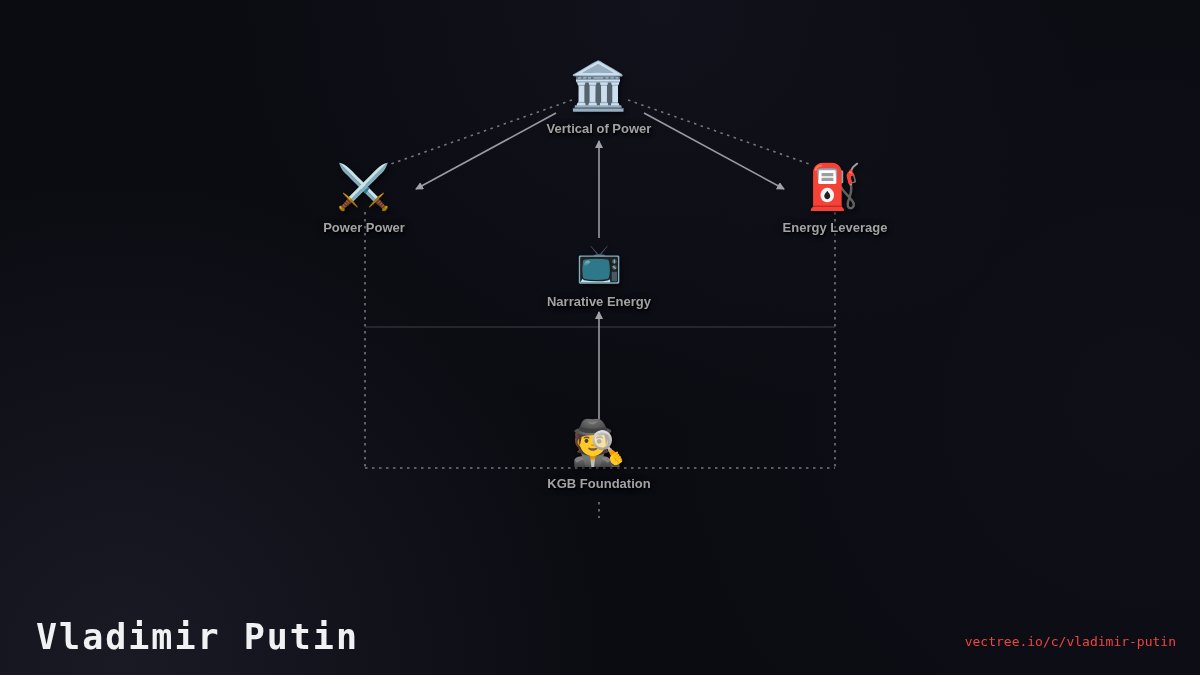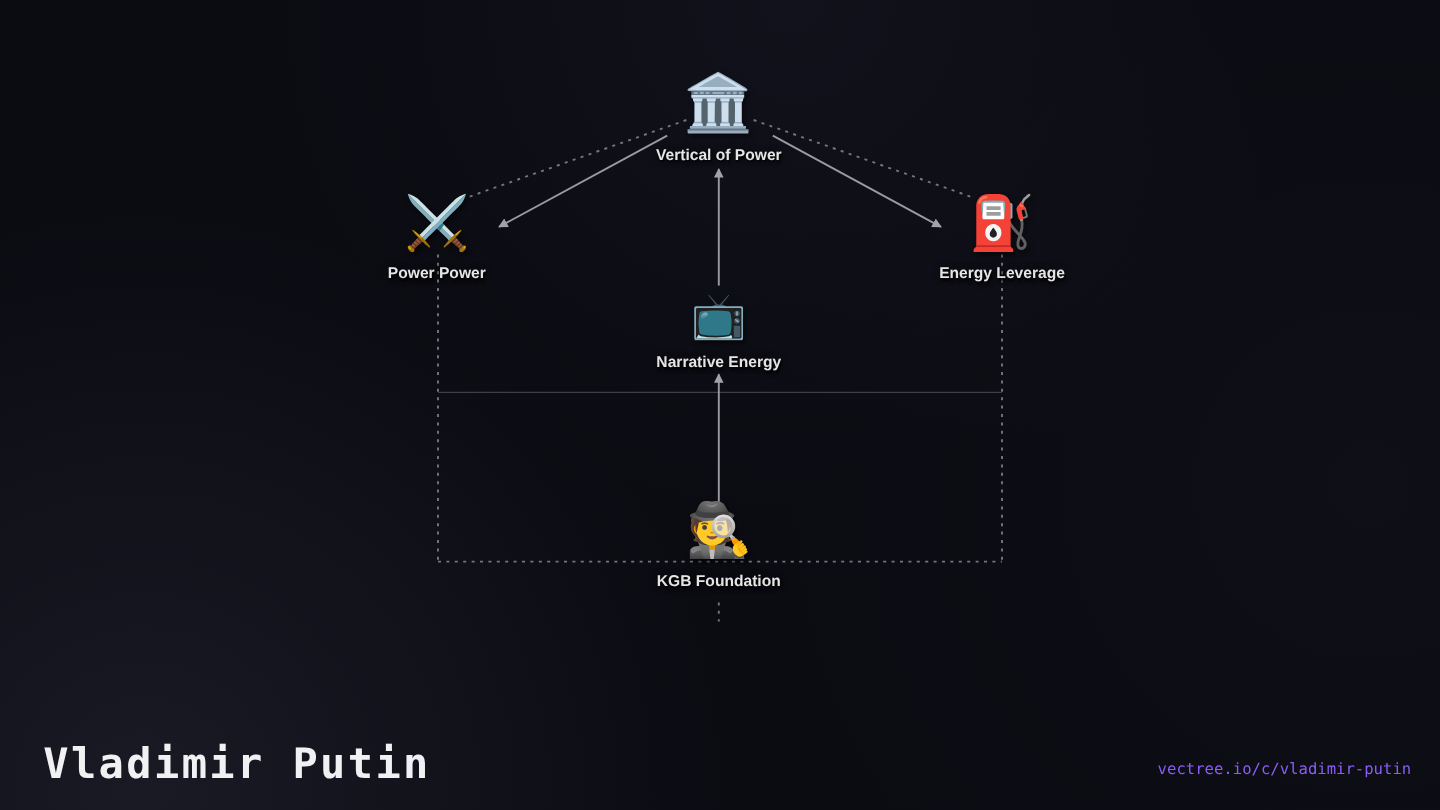--- a/index.html
+++ b/index.html
@@ -45,21 +45,21 @@
     font-size: 44px;
     line-height: 1.1;
     filter: drop-shadow(2px 3px 2px rgba(0,0,0,0.55));
   }
   .node-icon.small { font-size: 37px; }
   .node-icon.large { font-size: 47px; }
   .node-label {
     margin-top: 9px;
     font-size: 13px;
     font-weight: bold;
-    color: #e5e5e5;
+    color: #a3a3a3;
     text-shadow: 1px 2px 2px rgba(0,0,0,0.9), 0 0 6px rgba(0,0,0,0.6);
     white-space: nowrap;
   }
 
   .footer {
     position: absolute;
     left: 24px;
     bottom: 18px;
     right: 24px;
   }
@@ -92,21 +92,21 @@
     letter-spacing: 2px;
     color: #f1f1f4;
     margin-left: 12px;
   }
   .footer-url {
     position: absolute;
     right: 0;
     bottom: 8px;
     font-family: "DejaVu Sans Mono", monospace;
     font-size: 13px;
-    color: #8b5cf6;
+    color: #ef4444;
   }
 </style>
 </head>
 <body>
 
 <div class="stage">
 
   <svg class="edges" viewBox="0 0 1200 675" aria-hidden="true">
     <defs>
       <marker id="arrow" markerWidth="9" markerHeight="9" refX="7" refY="4" orient="auto" markerUnits="userSpaceOnUse">

